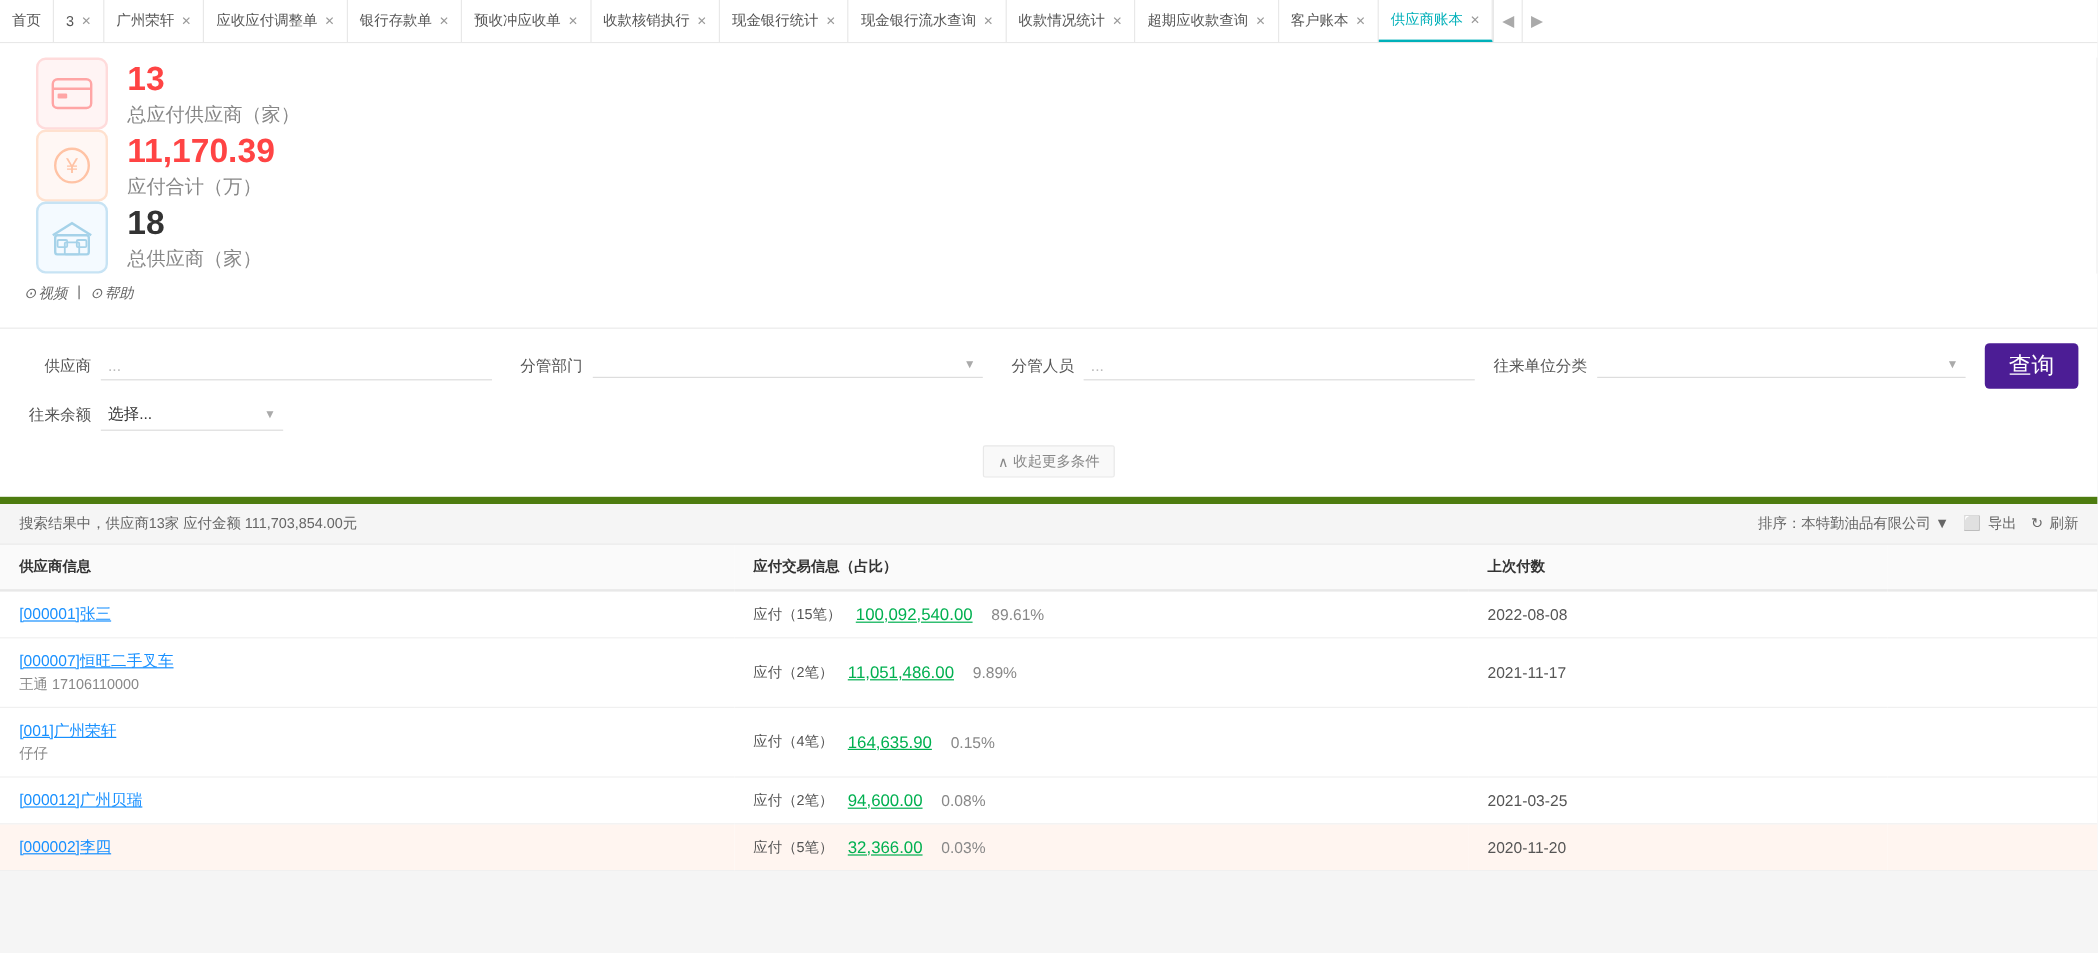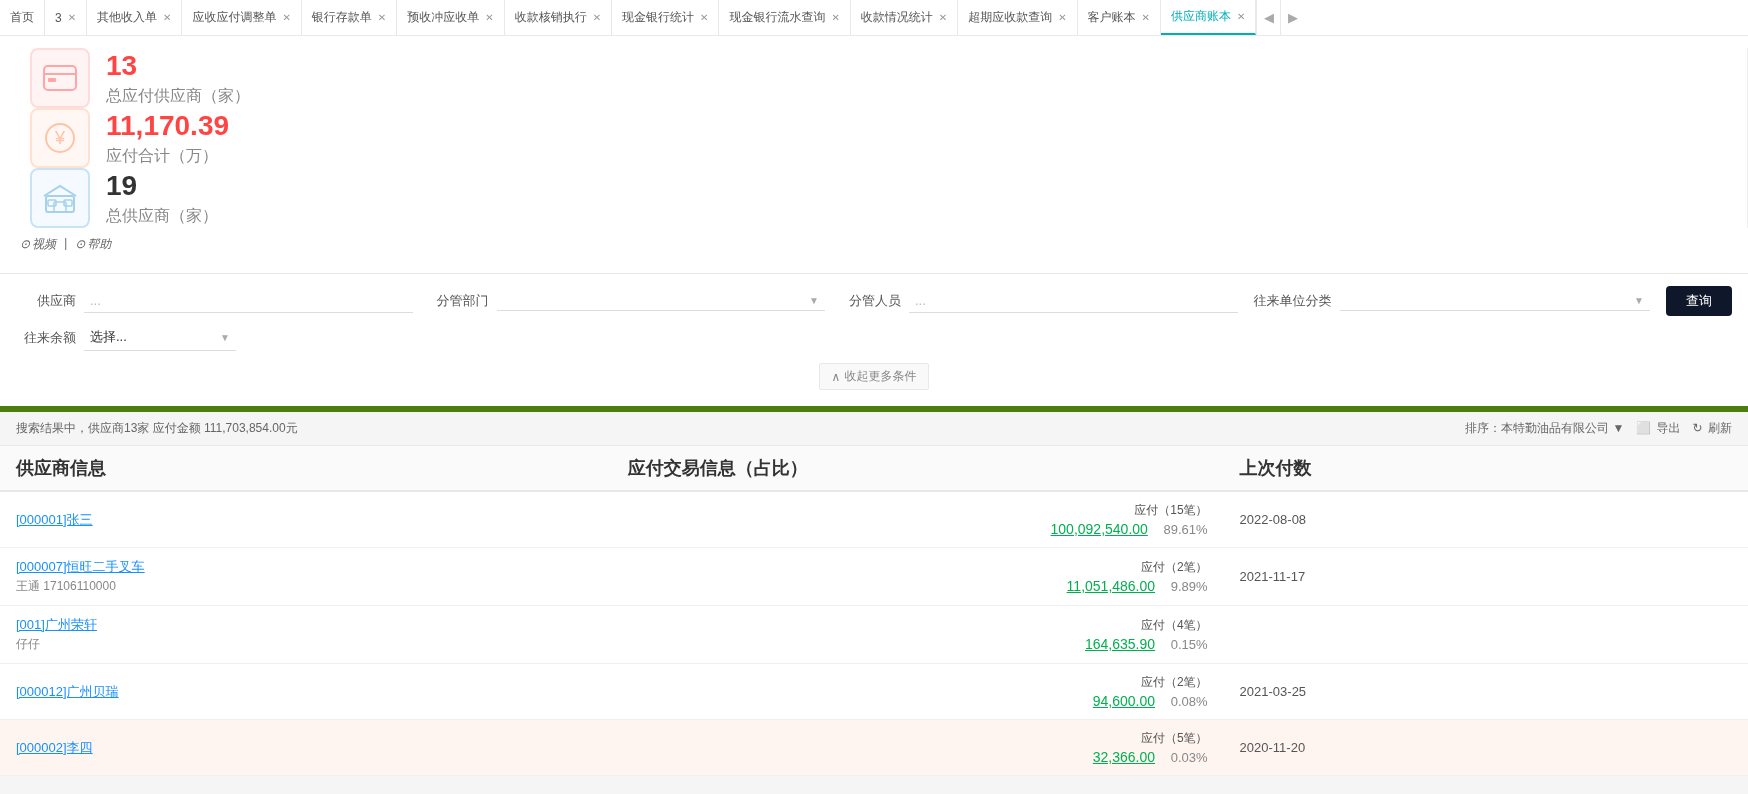--- a/index.html
+++ b/index.html
@@ -128,27 +128,27 @@
       padding: 4px 6px;
       font-size: 13px;
       color: #333;
       background: transparent;
       min-width: 120px;
       cursor: pointer;
       justify-content: space-between;
     }
     .filter-select-arrow { color: #aaa; font-size: 10px; }
     .search-btn {
-      background: #0f172a;
+      background: #4c1d95;
       color: #fff;
       border: none;
       padding: 6px 20px;
       border-radius: 4px;
       cursor: pointer;
-      font-size: 13px;
+      font-size: 19px;
       white-space: nowrap;
     }
     .collapse-btn {
       display: flex;
       align-items: center;
       justify-content: center;
       gap: 4px;
       color: #888;
       font-size: 12px;
       cursor: pointer;
@@ -186,60 +186,60 @@
     }
     .data-table {
       width: 100%;
       border-collapse: collapse;
     }
     .data-table th {
       background: #fafafa;
       padding: 10px 16px;
       text-align: left;
       font-weight: 600;
-      font-size: 18px;
+      font-size: 12px;
       color: #333;
       border-bottom: 2px solid #e8e8e8;
     }
     .data-table td {
       padding: 10px 16px;
       border-bottom: 1px solid #f0f0f0;
       vertical-align: middle;
       font-size: 13px;
     }
     .data-table tr.highlight td { background: #fff5f0; }
     .supplier-link {
       color: #1890ff;
       text-decoration: underline;
       cursor: pointer;
     }
     .supplier-sub { color: #888; font-size: 12px; margin-top: 2px; }
     .amount-green { color: #00b050; font-size: 14px; text-decoration: underline; cursor: pointer; }
     .percent { color: #888; margin-left: 12px; }
     .date { color: #555; }
-    .payable-info { display: flex; flex-direction: column; gap: 2px; align-items: flex-end; }
+    .payable-info { display: flex; flex-direction: row; gap: 12px; }
     .payable-label { color: #555; font-size: 12px; }
     .col-supplier { width: 35%; }
     .col-payable { width: 35%; }
     .col-lastpay { width: 20%; }
     .col-extra { width: 10%; }
   </style>
 </head>
 <body>
 
 <div class="top-nav">
   <div class="nav-tab">
     <span>首页</span>
   </div>
   <div class="nav-tab">
     <span>3</span>
     <span class="close-btn">✕</span>
   </div>
   <div class="nav-tab">
-    <span>其他收入单</span>
+    <span>广州荣轩</span>
     <span class="close-btn">✕</span>
   </div>
   <div class="nav-tab">
     <span>应收应付调整单</span>
     <span class="close-btn">✕</span>
   </div>
   <div class="nav-tab">
     <span>银行存款单</span>
     <span class="close-btn">✕</span>
   </div>
@@ -312,21 +312,21 @@
     <div class="stat-icon blue">
       <svg width="40" height="40" viewBox="0 0 40 40">
         <rect x="6" y="18" width="28" height="16" rx="2" fill="none" stroke="#80c0e0" stroke-width="2"></rect>
         <polyline points="4,18 20,8 36,18" fill="none" stroke="#80c0e0" stroke-width="2"></polyline>
         <rect x="14" y="24" width="12" height="10" rx="1" fill="none" stroke="#80c0e0" stroke-width="1.5"></rect>
         <rect x="8" y="22" width="8" height="6" rx="1" fill="none" stroke="#80c0e0" stroke-width="1.5"></rect>
         <rect x="24" y="22" width="8" height="6" rx="1" fill="none" stroke="#80c0e0" stroke-width="1.5"></rect>
       </svg>
     </div>
     <div class="stat-info">
-      <span class="stat-number black">19</span>
+      <span class="stat-number black">18</span>
       <span class="stat-label">总供应商（家）</span>
     </div>
   </div>
 
   <div class="stat-right-links">
     <span>
       <span style="margin-right:2px;">⊙</span><span>视频</span>
     </span>
     <span class="divider-v">|</span>
     <span>

